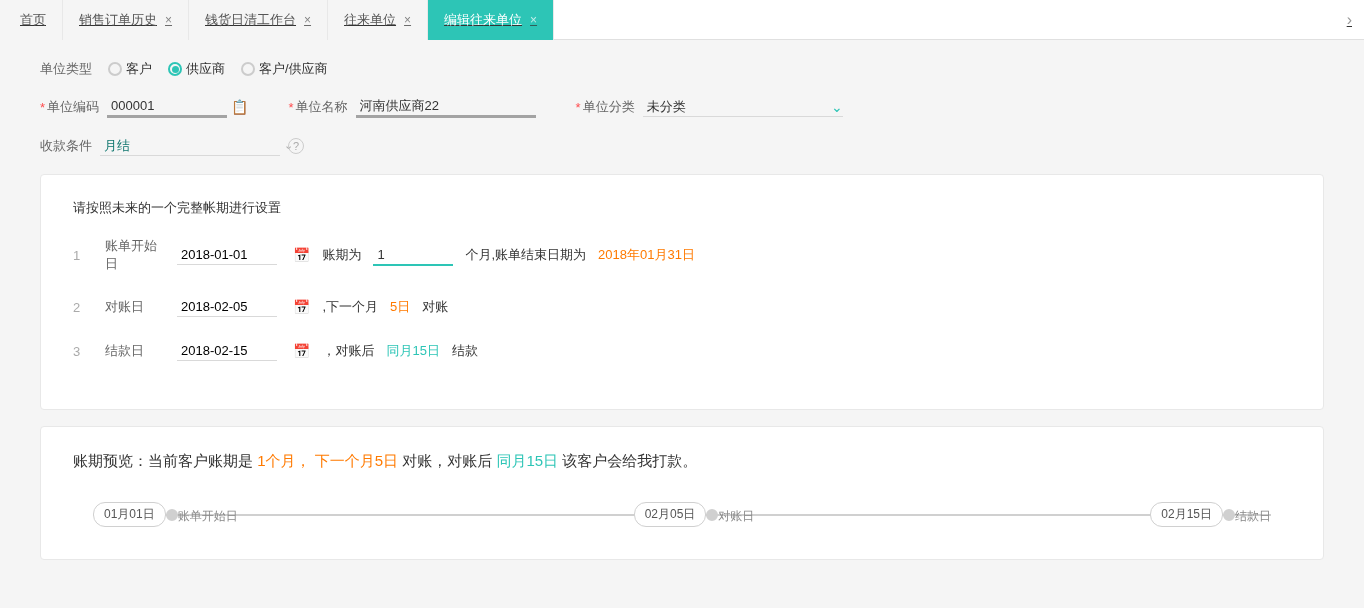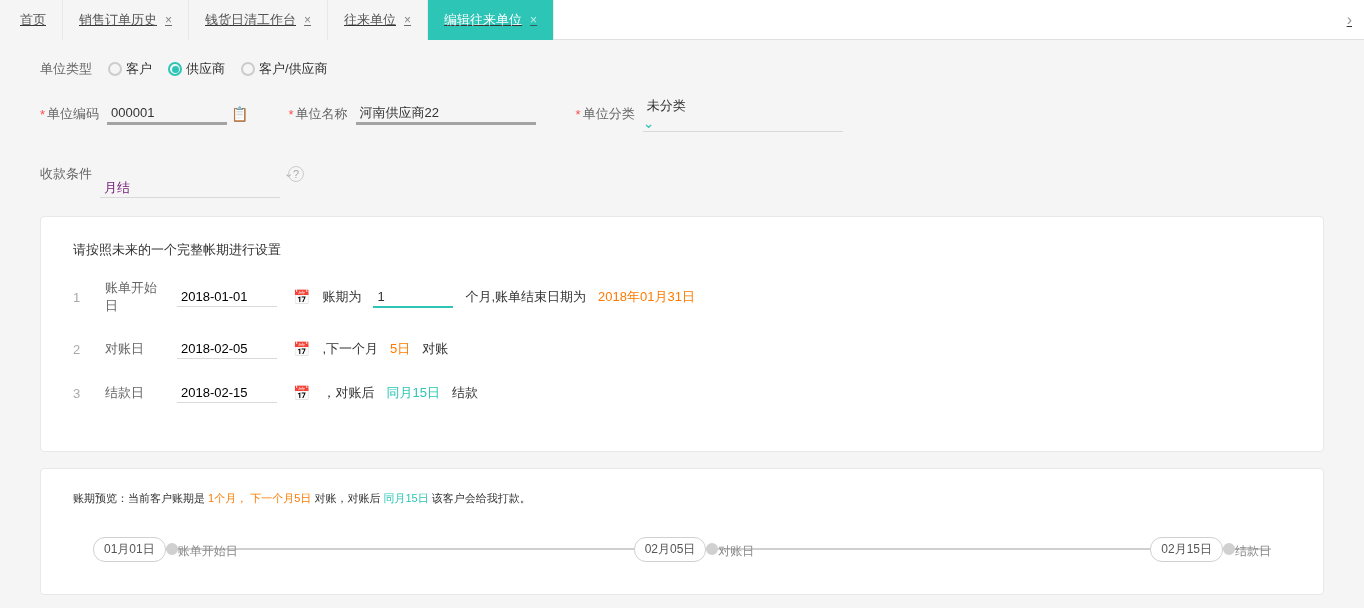--- a/index.html
+++ b/index.html
@@ -132,24 +132,23 @@
       display: flex;
       align-items: center;
       border-bottom: 1px solid #d9d9d9;
       width: 180px;
     }
     .dropdown-input {
       flex: 1;
       border: none;
       outline: none;
       font-size: 13px;
-      color: #701a75;
+      color: #0f766e;
       background: transparent;
       padding: 2px 4px;
-      margin-top: 28px;
     }
     .dropdown-arrow {
       color: #aaa;
       font-size: 11px;
       cursor: pointer;
     }
     .question-icon {
       margin-left: 8px;
       color: #aaa;
       font-size: 14px;
@@ -160,24 +159,23 @@
       display: inline-flex;
       align-items: center;
       justify-content: center;
       cursor: pointer;
       font-size: 11px;
     }
 
     
     .category-wrap {
       display: flex;
-      align-items: flex-start;
+      align-items: center;
       border-bottom: 1px solid #d9d9d9;
       width: 200px;
-      flex-direction: column;
     }
     .category-input {
       flex: 1;
       border: none;
       outline: none;
       font-size: 13px;
       color: #333;
       background: transparent;
       padding: 2px 4px;
     }
@@ -248,21 +246,21 @@
     .text-teal { color: #2dc5b6; }
 
     
     .preview-section {
       background: #fff;
       border: 1px solid #e8e8e8;
       border-radius: 4px;
       padding: 20px 32px 32px;
     }
     .preview-text {
-      font-size: 11px;
+      font-size: 15px;
       color: #333;
       margin-bottom: 28px;
       line-height: 1.8;
     }
 
     
     .timeline-wrap {
       position: relative;
       display: flex;
       align-items: center;

